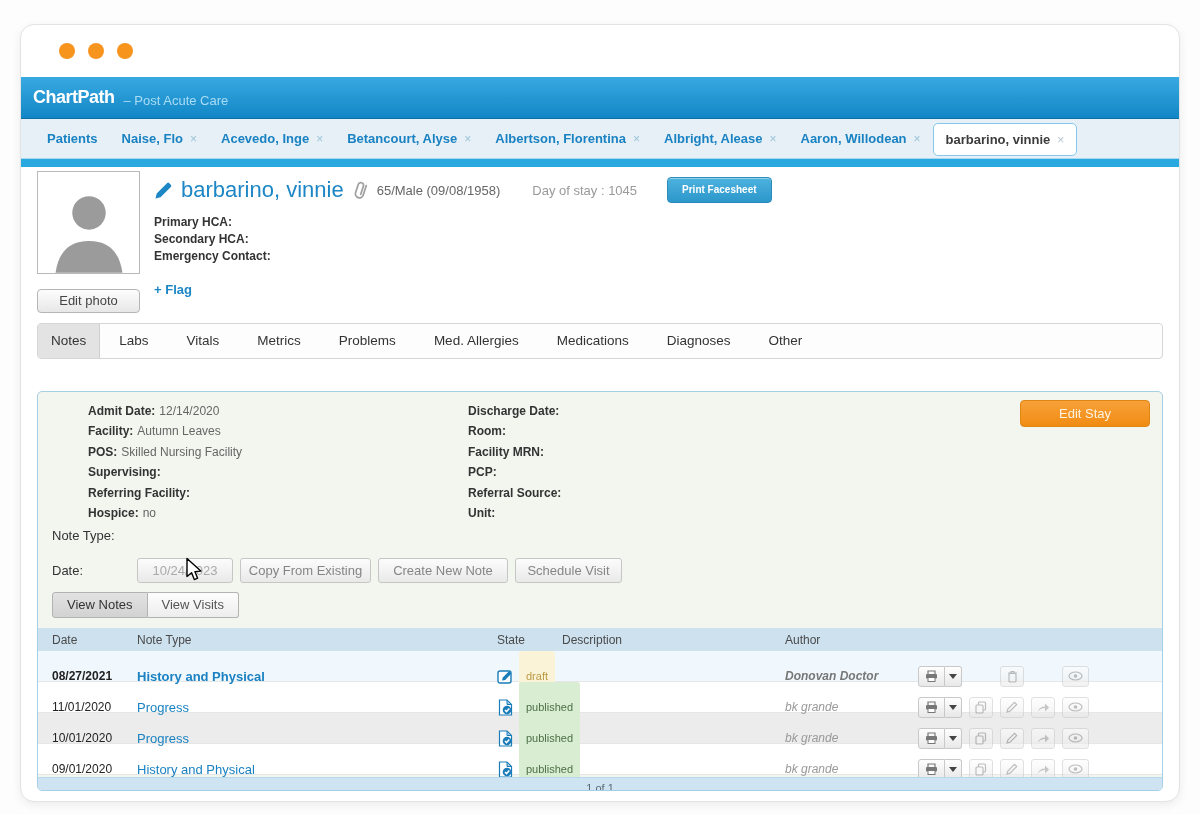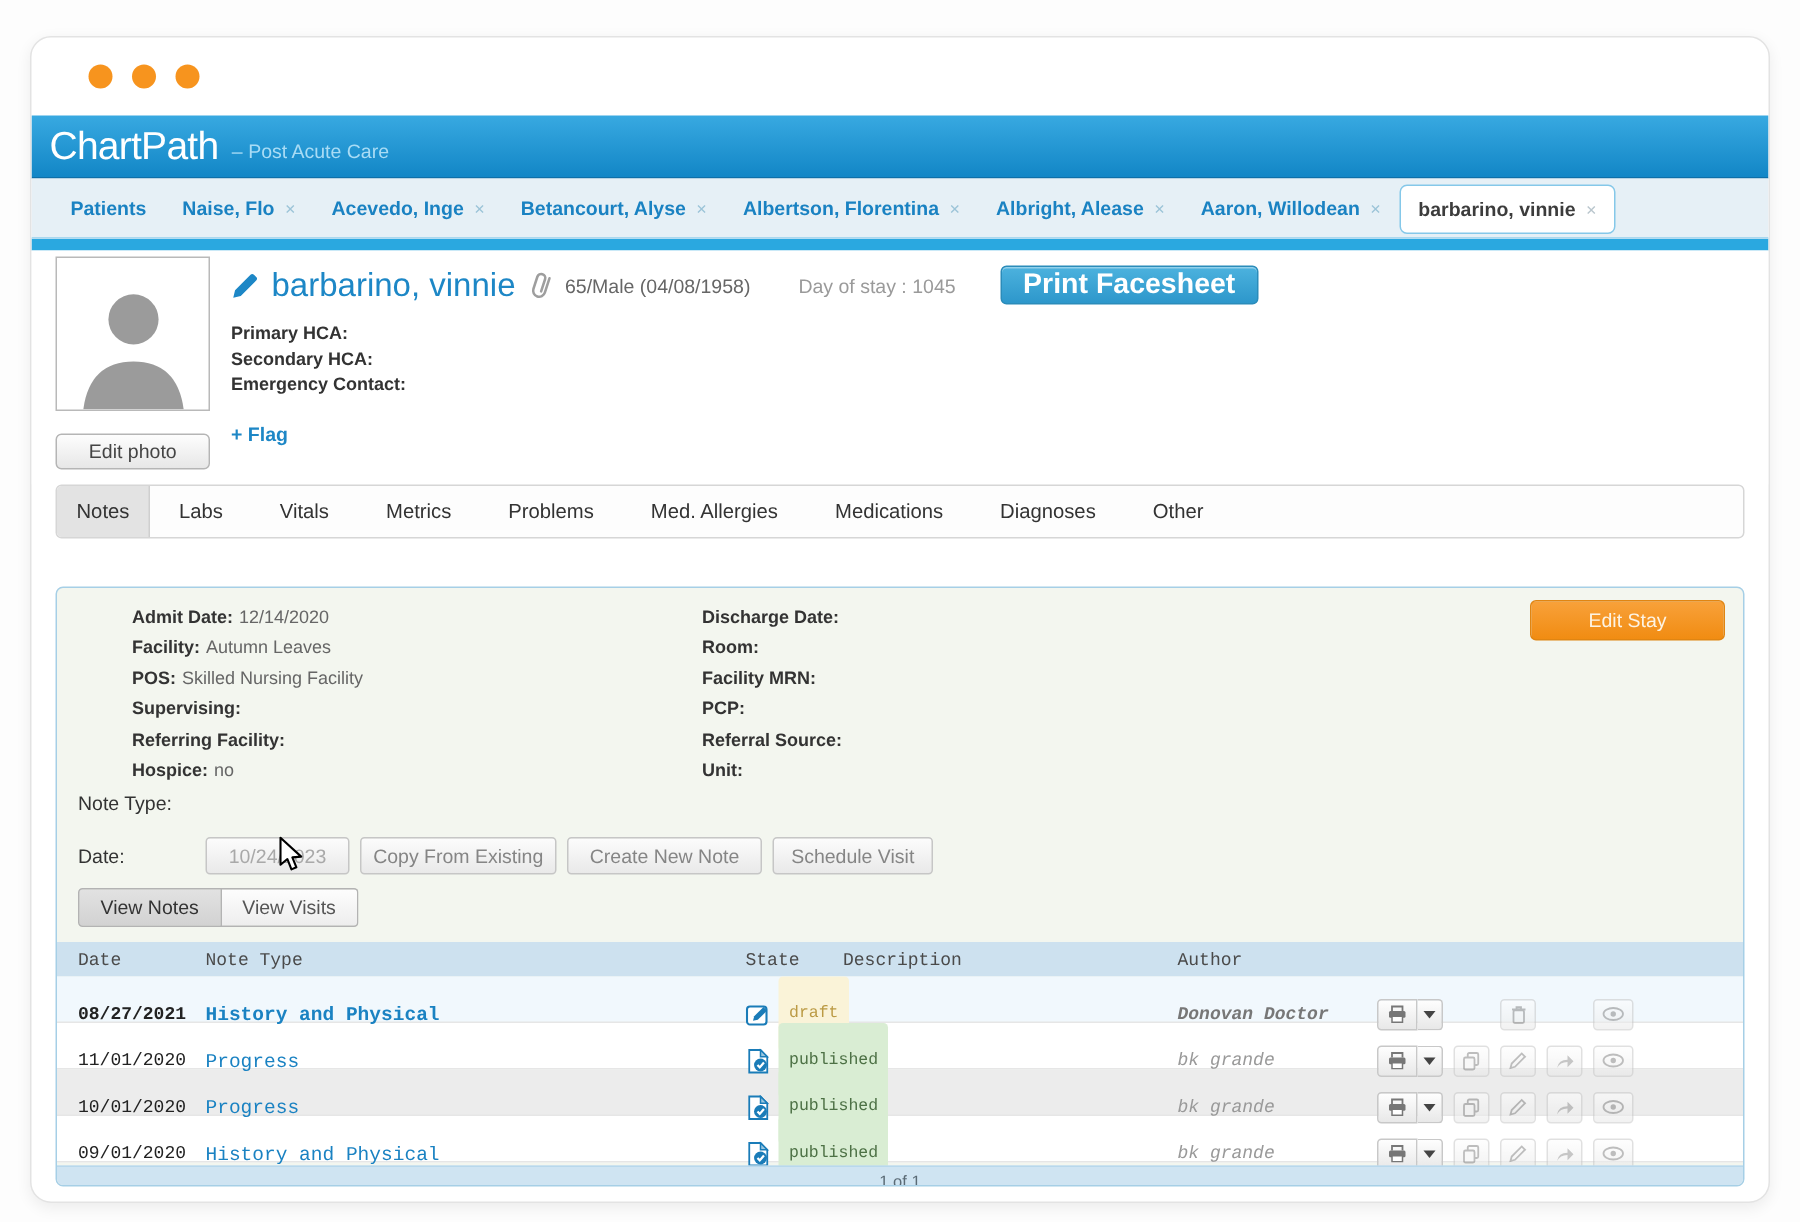--- a/index.html
+++ b/index.html
@@ -11,21 +11,21 @@
             background:#fff; border:1px solid #e3e3e3; border-radius:14px;
             box-shadow:0 3px 10px rgba(0,0,0,.07); overflow:hidden; }
 
   
   .titlebar { height:52px; display:flex; align-items:center; padding-left:38px; }
   .dot { width:16px; height:16px; border-radius:50%; background:#f7941e; margin-right:13px; }
 
   
   .topbar { height:42px; background:linear-gradient(#38a9e1,#1286c6);
             border-bottom:1px solid #0e6fa8; display:flex; align-items:center; padding-left:12px; }
-  .brand { color:#fff; font-size:26px; font-weight:normal; letter-spacing:-0.5px; }
+  .brand { color:#fff; font-size:18px; font-weight:bold; letter-spacing:-0.5px; }
   .tagline { color:#a9dcf5; font-size:13px; margin-left:9px; margin-top:6px; }
 
   
   .ptabs { height:40px; background:#e6f0f6; border-bottom:1px solid #a9d8ef;
            display:flex; align-items:center; padding-left:14px; position:relative; }
   .ptab { display:flex; align-items:center; padding:0 12px; font-size:13px; font-weight:bold;
           color:#1a82c2; cursor:pointer; height:24px; }
   .ptab .x { color:#9cc4d8; font-size:12px; font-weight:normal; margin-left:7px; margin-top:1px; }
   .ptab.active { background:#fff; border:1px solid #85c8e9; border-radius:5px;
                  height:33px; color:#3c3c3c; margin-bottom:-2px; position:relative; z-index:2; }
@@ -38,21 +38,21 @@
                background:#fff; border:1px solid #b9b9b9; display:flex; align-items:flex-end; justify-content:center; }
   .editphoto { position:absolute; left:16px; top:122px; width:103px; height:24px;
                background:linear-gradient(#fdfdfd,#e7e7e7); border:1px solid #b5b5b5; border-radius:4px;
                font-size:13px; color:#444; text-align:center; line-height:22px; cursor:pointer; }
   .pinfo { position:absolute; left:133px; top:10px; }
   .namerow { display:flex; align-items:center; }
   .pname { color:#1d87c6; font-size:22px; margin:0 8px; }
   .agedob { color:#666; font-size:13px; margin-left:8px; }
   .dayofstay { color:#9a9a9a; font-size:13px; margin-left:32px; }
   .printfs { margin-left:30px; height:26px; padding:0 14px; border:1px solid #2b8cba; border-radius:4px;
-             background:linear-gradient(#4cb2de,#2d97cb); color:#fff; font-size:19px; font-weight:bold;
+             background:linear-gradient(#4cb2de,#2d97cb); color:#fff; font-size:10px; font-weight:bold;
              line-height:24px; cursor:pointer; box-shadow:inset 0 1px 0 rgba(255,255,255,.4); }
   .hcas { margin-top:11px; }
   .hcas div { font-size:12px; font-weight:bold; color:#333; line-height:17px; }
   .flag { margin-top:17px; color:#1d87c6; font-size:13px; font-weight:bold; cursor:pointer; }
 
   
   .ctabs { position:absolute; left:16px; right:16px; top:298px; height:36px; background:#fdfdfd;
            border:1px solid #d6d6d6; border-radius:4px; display:flex; align-items:stretch; overflow:hidden; }
   .ctab { padding:0 19px; font-size:13.5px; color:#333; line-height:34px; cursor:pointer; }
   .ctab.active { background:#e3e3e3; border-right:1px solid #cfcfcf; padding:0 13px; }
@@ -82,21 +82,21 @@
   .datebtn { width:96px; color:#a9a9a9; }
   .copybtn { width:131px; } .createbtn { width:130px; } .schedbtn { width:107px; margin-right:0; }
 
   .viewtabs { position:absolute; left:14px; top:200px; display:flex; }
   .vtab { height:26px; border:1px solid #b3b3b3; font-size:13px; line-height:24px; padding:0 14px; cursor:pointer; }
   .vtab.active { background:linear-gradient(#e2e2e2,#d2d2d2); color:#333; border-radius:3px 0 0 3px; }
   .vtab.idle { background:linear-gradient(#fdfdfd,#ededed); color:#555; border-left:none; border-radius:0 3px 3px 0; }
 
   
   .ntable { position:absolute; left:0; right:0; top:236px; }
-  .trow { display:grid; grid-template-columns:85px 360px 65px 223px 131px 1fr; align-items:center;font-family:Liberation Mono, monospace; }
+  .trow { display:grid; grid-template-columns:85px 360px 65px 223px 131px 1fr; align-items:center; }
   .thead { height:23px; background:#cde1ef; font-size:12px; color:#4a4a4a; }
   .thead > div { padding-left:14px; }
   .drow { height:31px; font-size:13px; border-bottom:1px solid #e6e6e6; background:#fff; }
   .drow.first { background:#f1f8fd; }
   .drow.alt { background:#ececec; }
   .cell-date { padding-left:14px; font-size:12px; color:#222; }
   .first .cell-date { font-weight:bold; }
   .cell-type { padding-left:14px; }
   .notelink { color:#1a82c2; text-decoration:none; cursor:pointer; }
   .first .notelink { font-weight:bold; }
@@ -187,21 +187,21 @@
 
       <div class="pinfo">
         <div class="namerow">
           <svg width="19" height="19" viewBox="0 0 19 19">
             <path d="M1.5 17.5 l1.2-5 L13 2.2 a1.6 1.6 0 0 1 2.3 0 l1.5 1.5 a1.6 1.6 0 0 1 0 2.3 L6.5 16.3 z" fill="#1d87c6"></path>
           </svg>
           <span class="pname">barbarino, vinnie</span>
           <svg width="17" height="21" viewBox="0 0 17 21" style="transform:rotate(18deg)">
             <path d="M12.5 4 v10 a4 4 0 0 1 -8 0 V5.5 a2.7 2.7 0 0 1 5.4 0 v8.5" fill="none" stroke="#9e9e9e" stroke-width="1.7" stroke-linecap="round"></path>
           </svg>
-          <span class="agedob">65/Male (04/08/1958)</span>
+          <span class="agedob">65/Male (09/08/1958)</span>
           <span class="dayofstay">Day of stay : 1045</span>
           <div class="printfs">Print Facesheet</div>
         </div>
         <div class="hcas">
           <div>Primary HCA:</div>
           <div>Secondary HCA:</div>
           <div>Emergency Contact:</div>
         </div>
         <div class="flag">+ Flag</div>
       </div>

